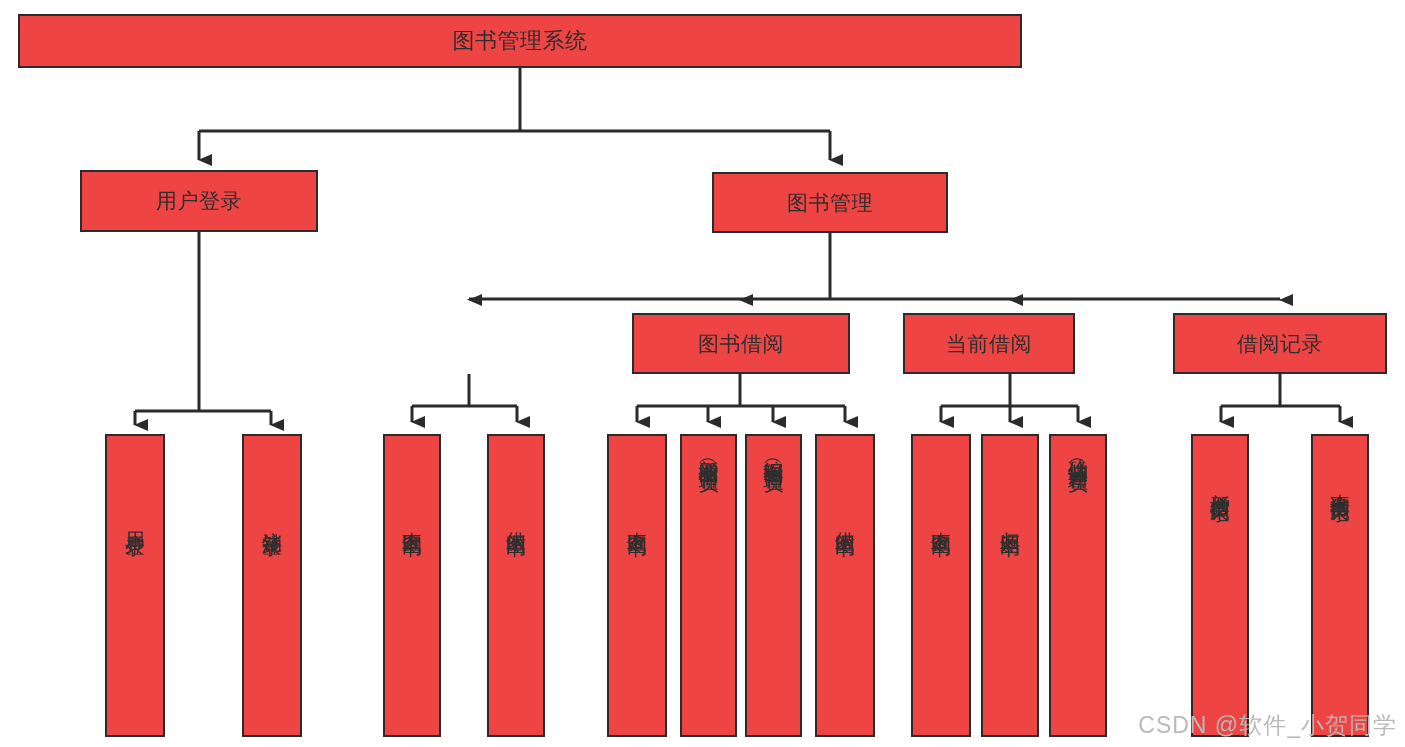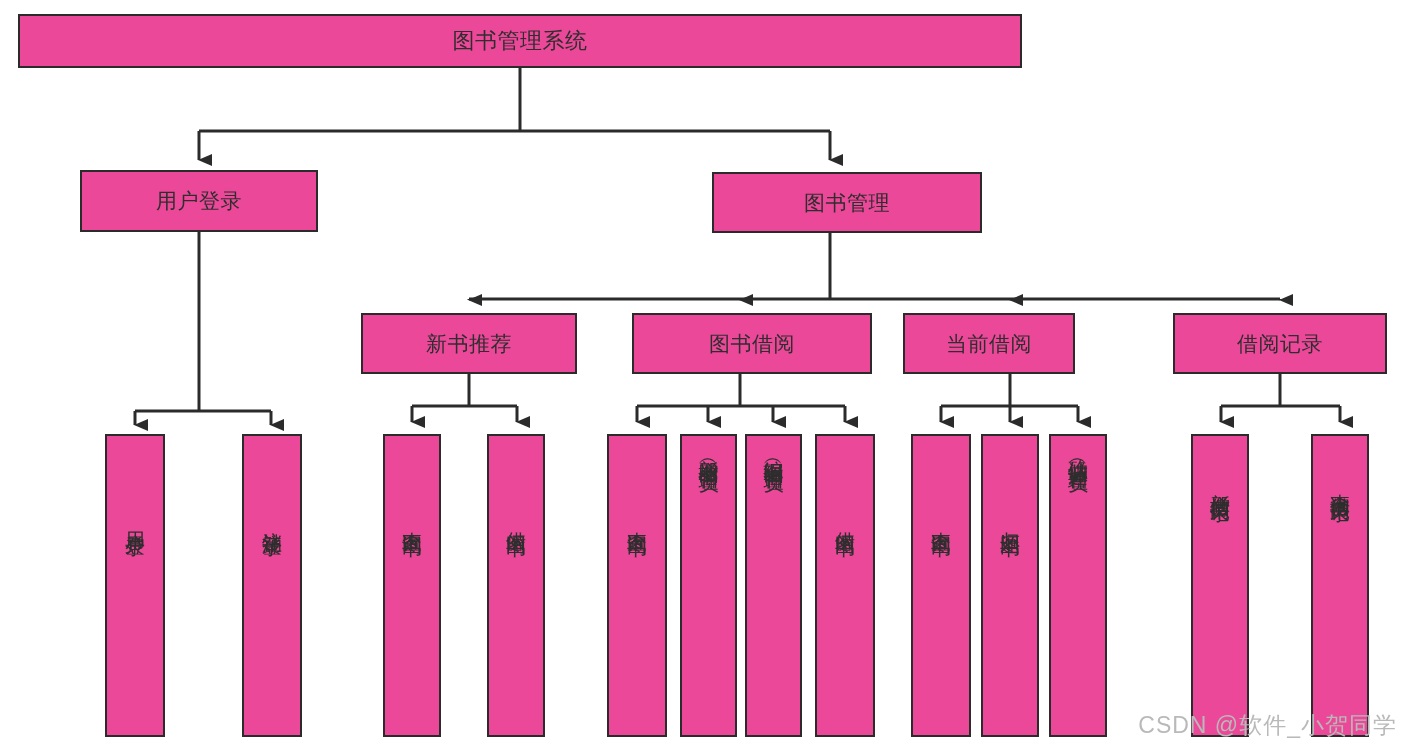--- a/index.html
+++ b/index.html
@@ -21,21 +21,21 @@
     position: absolute;
     left: 0;
     top: 0;
     width: 1405px;
     height: 747px;
   }
   .node {
     position: absolute;
     box-sizing: border-box;
     border: 2.5px solid #2b2b2b;
-    background: #ec4899;
+    background: #ef4444;
     display: flex;
     align-items: center;
     justify-content: center;
     color: #2e2e2e;
     text-align: right;
   }
   .node.horiz .label {
     font-size: 21px;
     letter-spacing: 0.5px;
     white-space: nowrap;
@@ -124,28 +124,25 @@
     </g>
   </svg>
 
   <div class="node horiz root" style="left:18px; top:14px; width:1004px; height:54px;">
     <span class="label">图书管理系统</span>
   </div>
 
   <div class="node horiz" style="left:80px; top:170px; width:238px; height:62px;">
     <span class="label">用户登录</span>
   </div>
-  <div class="node horiz" style="left:712px; top:172px; width:270px; height:61px;">
+  <div class="node horiz" style="left:712px; top:172px; width:236px; height:61px;">
     <span class="label">图书管理</span>
   </div>
 
-  <div class="node horiz" style="left:361px; top:313px; width:216px; height:61px;">
-    <span class="label">新书推荐</span>
-  </div>
-  <div class="node horiz" style="left:632px; top:313px; width:240px; height:61px;">
+  <div class="node horiz" style="left:632px; top:313px; width:218px; height:61px;">
     <span class="label">图书借阅</span>
   </div>
   <div class="node horiz" style="left:903px; top:313px; width:172px; height:61px;">
     <span class="label">当前借阅</span>
   </div>
   <div class="node horiz" style="left:1173px; top:313px; width:214px; height:61px;">
     <span class="label">借阅记录</span>
   </div>
 
   <div class="node vert" style="left:105px; top:434px; width:60px; height:303px; padding-top:80px;">

